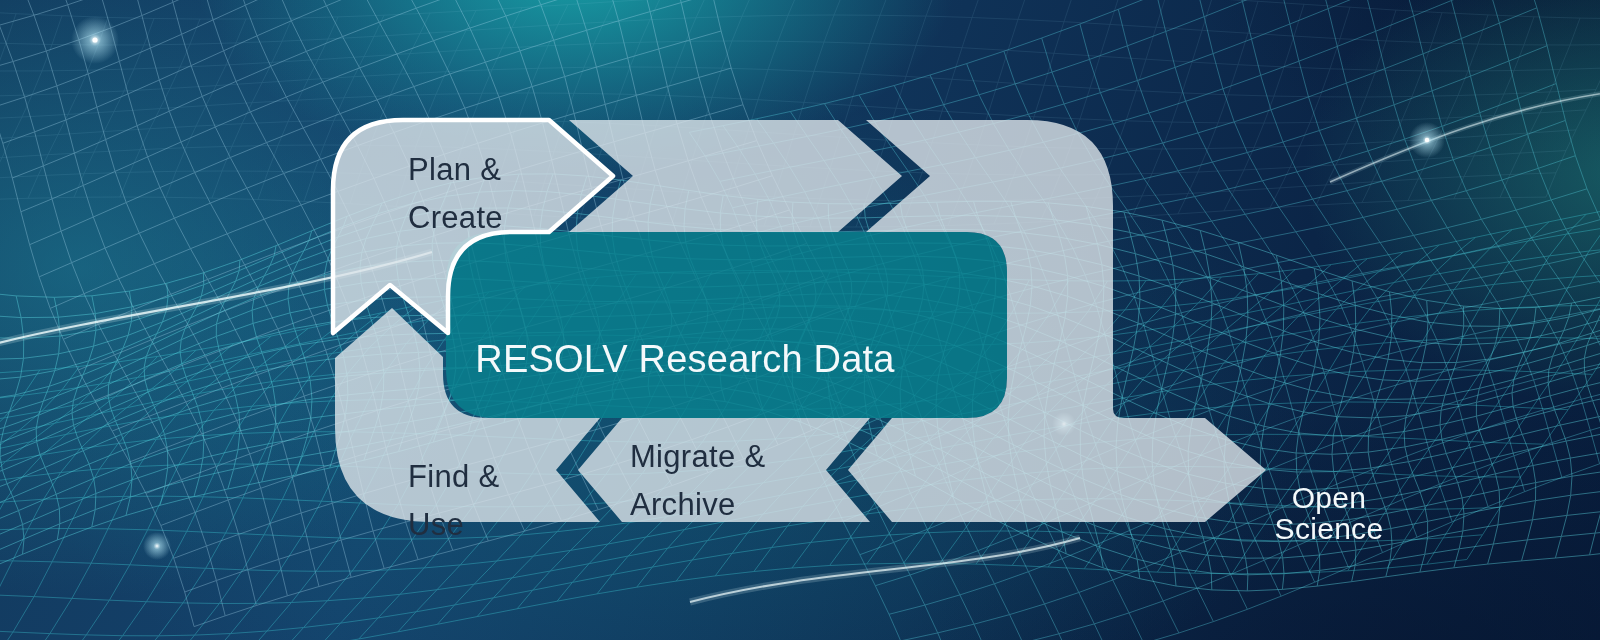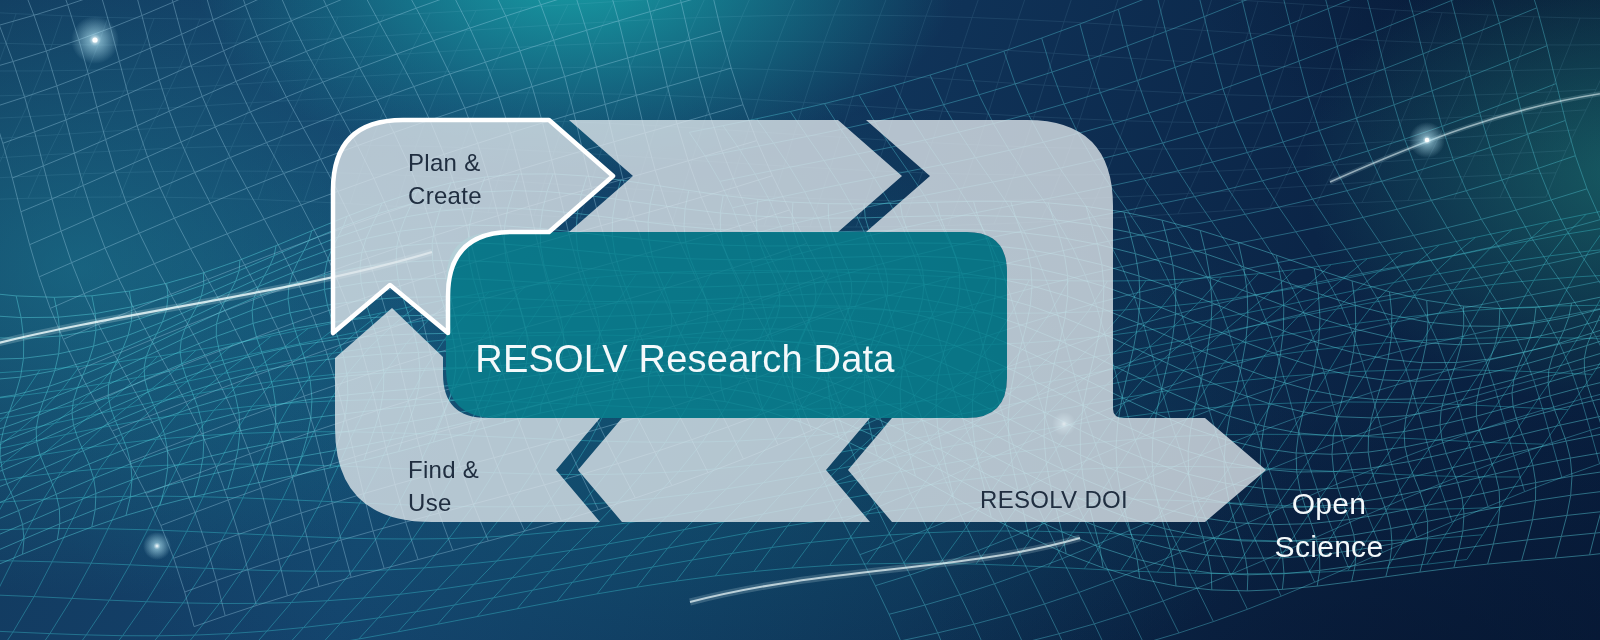--- a/index.html
+++ b/index.html
@@ -17,21 +17,21 @@
       radial-gradient(520px 300px at 97% -6%, rgba(6,18,44,.55), rgba(6,18,44,0) 70%),
       radial-gradient(760px 430px at 88% 108%, rgba(4,16,40,.5), rgba(4,16,40,0) 70%),
       linear-gradient(104deg,#123a5e 0%, #14416b 28%, #0f3257 55%, #0b2547 78%, #081d3c 100%);
   }
   svg.layer{position:absolute;left:0;top:0;width:1600px;height:640px;}
   .band{fill:var(--band-fill,rgba(221,229,234,.8));}
   .band.outlined{stroke:var(--band-outline,#fff);stroke-width:4.5;stroke-linejoin:round;}
   .teal{fill:var(--center-band-fill,rgba(8,129,143,.82));}
   .label{
     position:absolute;white-space:pre-line;color:var(--label-dark,#1e2f49);
-    font-size:24px;line-height:33px;letter-spacing:.3px;font-weight:400;
+    font-size:31px;line-height:48px;letter-spacing:.3px;font-weight:400;
   }
   .label.light{color:var(--label-light,#f4f9fb);}
   .label.centered{transform:translateX(-50%);margin-top:38px;}
   .label.center-title{font-size:38px;line-height:40px;letter-spacing:.2px;}
 </style>
 </head>
 <body>
 
 <div class="stage">
 
@@ -336,17 +336,18 @@
     <path class="band" d="M 622,418 L 870,418 L 826,470 L 870,522 L 622,522 L 578,470 Z"></path>
     <path class="band" d="M 569,120 L 838,120 L 902,176 L 838,232 L 569,232 L 633,176 Z"></path>
     <path class="band outlined" d="M 403,120 L 549,120 L 613,176 L 549,232 L 512,232 Q 448,232 448,296 L 448,333 L 390,285 L 333,333 L 333,190 Q 333,120 403,120 Z"></path>
   </svg>
 
   <div class="label" style="left:408px;top:146px">Plan &amp;
 Create</div>
   <div class="label light centered center-title" style="left:685px;top:301px">RESOLV Research Data</div>
   <div class="label" style="left:408px;top:453px">Find &amp;
 Use</div>
-  <div class="label centered" style="left:1054px;top:445px">RESOLV DOI</div>
-  <div class="label light centered" style="left:1329px;top:444px;text-align:center;font-size:30px;line-height:43px">Open
+  <div class="label" style="left:630px;top:433px">Migrate &amp;
+Archive</div>
+  <div class="label light centered" style="left:1329px;top:444px;text-align:center;font-size:30px;line-height:31px">Open
 Science</div>
 
 </div>
 
 </body></html>

